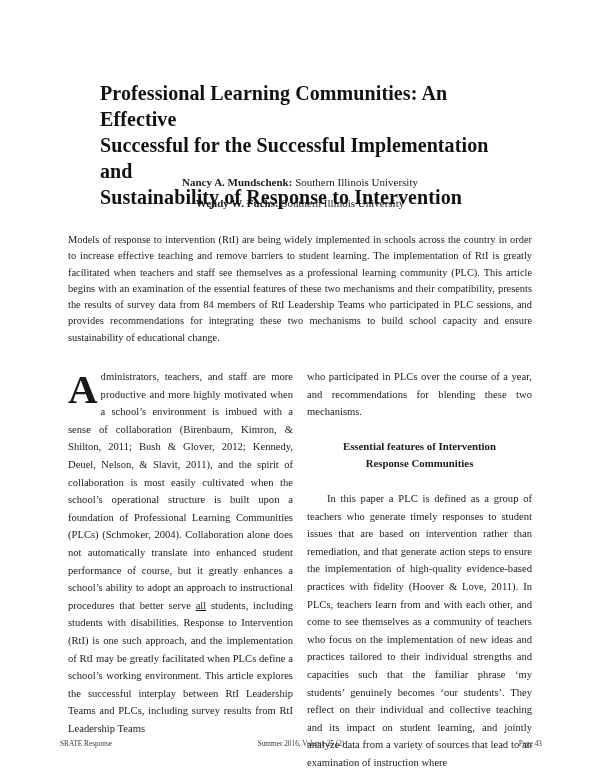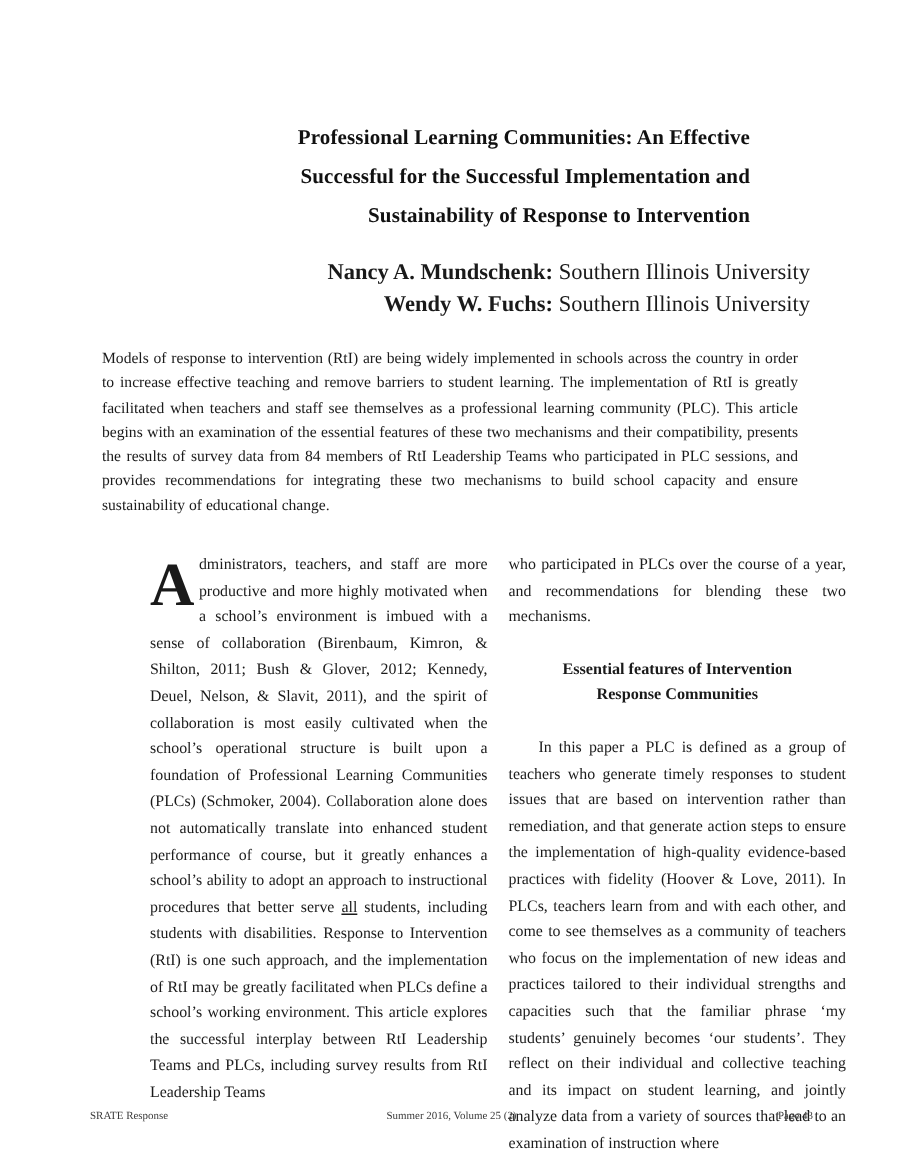--- a/index.html
+++ b/index.html
@@ -17,36 +17,36 @@
     overflow: hidden;
     box-sizing: border-box;
   }
 
   
   .title {
     position: absolute;
     left: 100px;
     top: 80px;
     width: 400px;
-    text-align: right;
-    font-size: 14px;
+    text-align: left;
+    font-size: 20px;
     font-weight: bold;
     line-height: 26px;
     letter-spacing: 0.1px;
     color: #111111;
   }
 
   
   .authors {
     position: absolute;
     left: 60px;
     top: 172px;
     width: 480px;
-    text-align: right;
-    font-size: 15px;
+    text-align: center;
+    font-size: 11px;
     line-height: 21px;
   }
   .author-line .author-name {
     font-weight: bold;
   }
   .author-line .author-affil {
     font-weight: normal;
   }
 
   
@@ -64,21 +64,20 @@
 
   
   .col {
     position: absolute;
     top: 368px;
     width: 225px;
     font-size: 10.6px;
     line-height: 17.6px;
     text-align: justify;
     text-justify: inter-word;
-    margin-left: 32px;
   }
   .col-left { left: 68px; }
   .col-right { left: 307px; }
 
   .col p {
     margin: 0;
   }
   .col p.indent {
     text-indent: 20px;
   }

